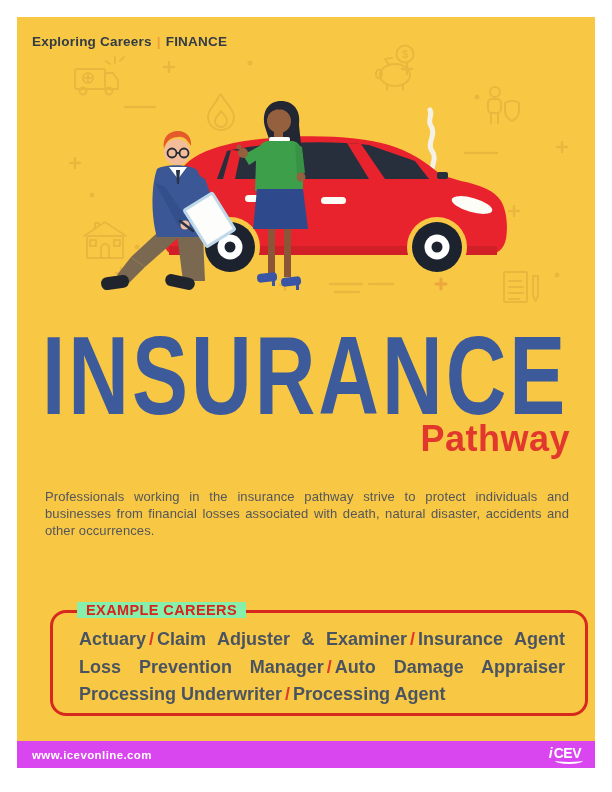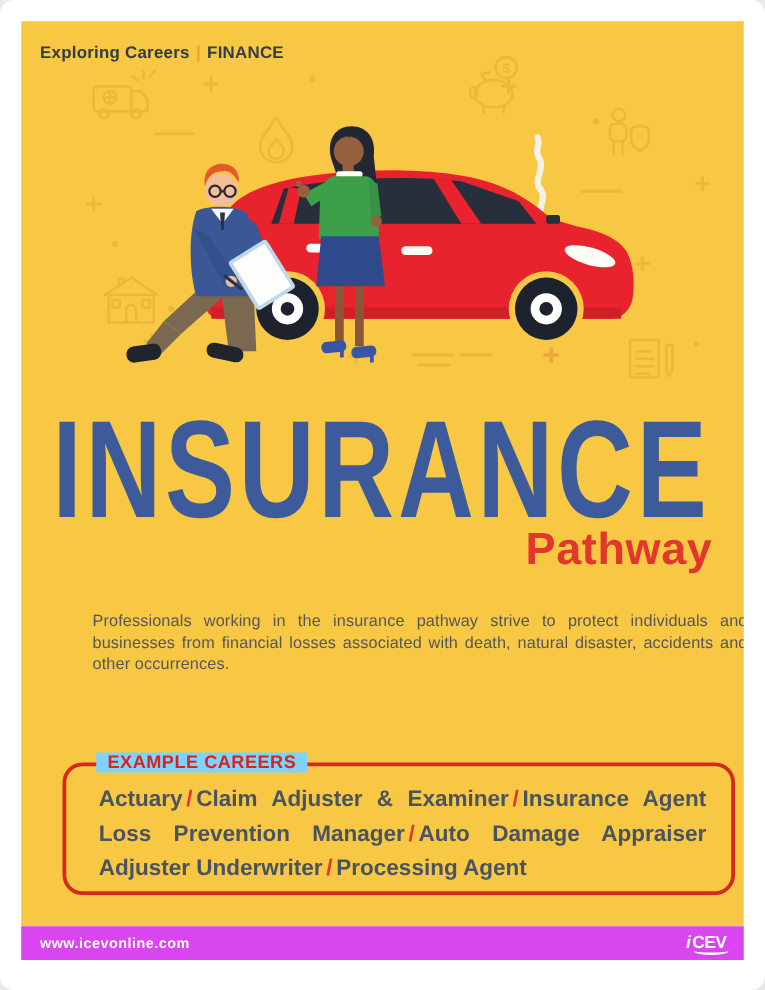--- a/index.html
+++ b/index.html
@@ -1,51 +1,50 @@
 <!DOCTYPE html>
 <html><head>
 <meta charset="utf-8">
 <style>
   html,body { margin:0; padding:0; background:#e9e9e9; }
   .page {
     position:relative; width:612px; height:792px; background:#ffffff;
     font-family:"Liberation Sans","DejaVu Sans",sans-serif; overflow:hidden;
     margin:0 auto;
-    border-radius:11px;
   }
   .poster {
     position:absolute; left:17px; top:17px; width:578px; height:724px;
     background:#F8C845; overflow:hidden;
   }
   .poster-header {
     position:absolute; left:15px; top:17px; font-size:13.5px; font-weight:bold;
     color:#323B46; letter-spacing:0.2px;
   }
   .poster-header .divider { color:#ED9F31; margin:0 5px; font-weight:bold; }
   .illustration { position:absolute; left:0; top:24px; width:578px; height:262px; }
   .title {
     position:absolute; left:25px; top:303px; margin:0; font-size:84px; line-height:1;
     font-weight:bold; color:#3D5B9B; letter-spacing:3px; white-space:nowrap;
     transform:scaleY(1.32); transform-origin:top left;
   }
   .subtitle {
     position:absolute; right:25px; top:404px; font-size:36px; line-height:1;
     font-weight:bold; color:#E1372C; letter-spacing:0.5px;
   }
-  .intro-wrap { position:absolute; left:28px; top:471px; width:524px;margin-left:29px; }
+  .intro-wrap { position:absolute; left:28px; top:471px; width:524px; }
   .intro {
     margin:0 0 9px 0; font-size:13px; line-height:17.2px; color:#55565A;
     text-align:justify; letter-spacing:0.1px;
   }
   .careers-box {
     position:absolute; left:33px; top:593px; width:538px; height:106px;
     border:3px solid #D7281E; border-radius:16px; box-sizing:border-box;
   }
   .careers-label {
-    position:absolute; top:-11px; left:24px; background:#7dd3fc; padding:0 9px;
+    position:absolute; top:-11px; left:24px; background:#86efac; padding:0 9px;
     font-size:14.5px; font-weight:bold; color:#D8241C; letter-spacing:0.4px;
   }
   .careers-lines {
     padding:13px 20px 0 26px; font-size:18px; font-weight:bold; color:#4A5460;
     line-height:27.5px;
   }
   .careers-line.justify { text-align:justify; text-align-last:justify; }
   .slash { color:#E1372C; padding:0 3px; }
   .footer-bar {
     position:absolute; left:17px; top:741px; width:578px; height:27px;
@@ -226,21 +225,21 @@
     <div class="careers-box">
       <div class="careers-label">EXAMPLE CAREERS</div>
       <div class="careers-lines">
         <div class="careers-line justify">
           <span class="career">Actuary</span><span class="slash">/</span><span class="career">Claim Adjuster &amp; Examiner</span><span class="slash">/</span><span class="career">Insurance Agent</span>
         </div>
         <div class="careers-line justify">
           <span class="career">Loss Prevention Manager</span><span class="slash">/</span><span class="career">Auto Damage Appraiser</span>
         </div>
         <div class="careers-line">
-          <span class="career">Adjuster Underwriter</span><span class="slash">/</span><span class="career">Processing Agent</span>
+          <span class="career">Processing Underwriter</span><span class="slash">/</span><span class="career">Processing Agent</span>
         </div>
       </div>
     </div>
   </div>
 
   <div class="footer-bar">
     <span class="footer-url">www.icevonline.com</span>
     <div class="icev-logo">
       <span class="icev-i">i</span><span class="icev-cev">CEV</span>
       <div class="icev-swoosh"></div>

